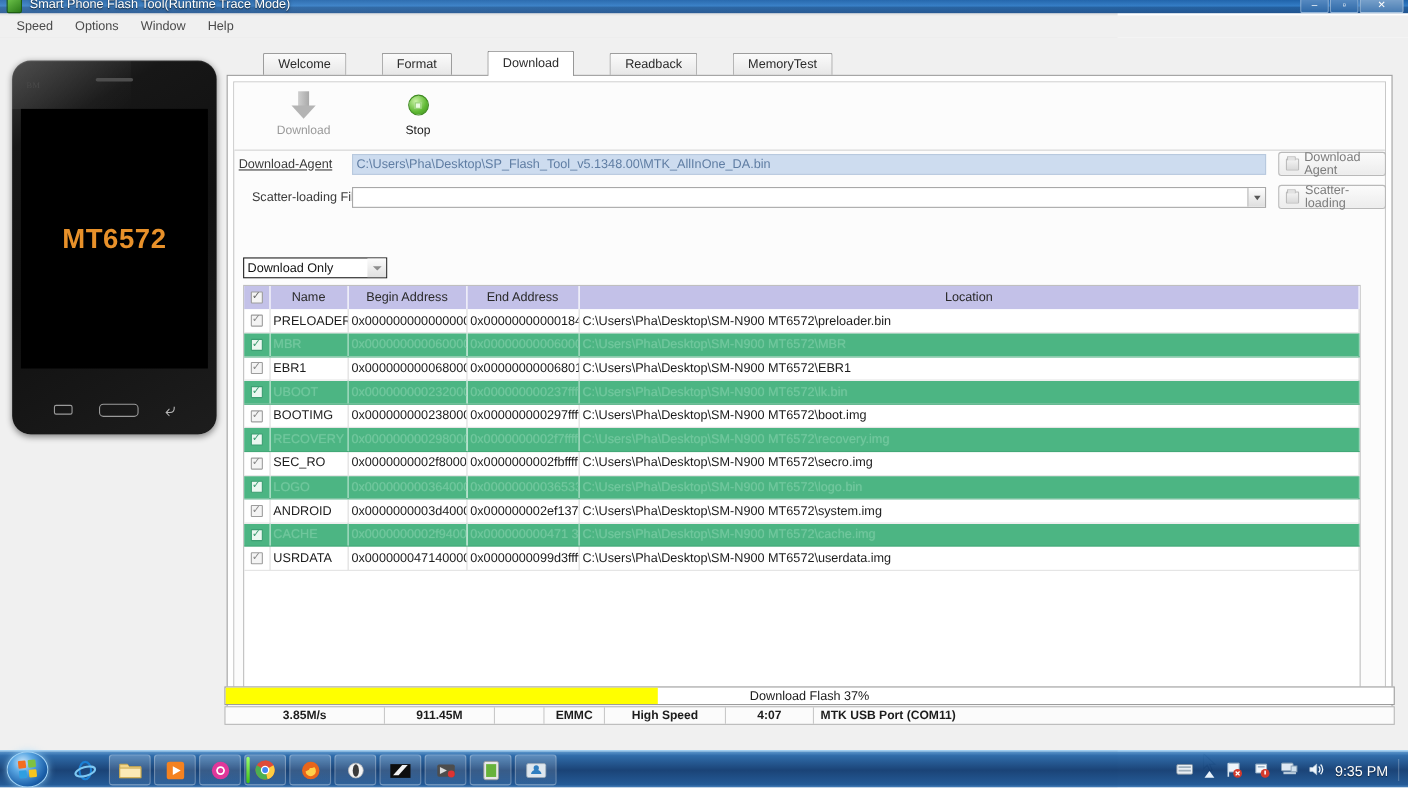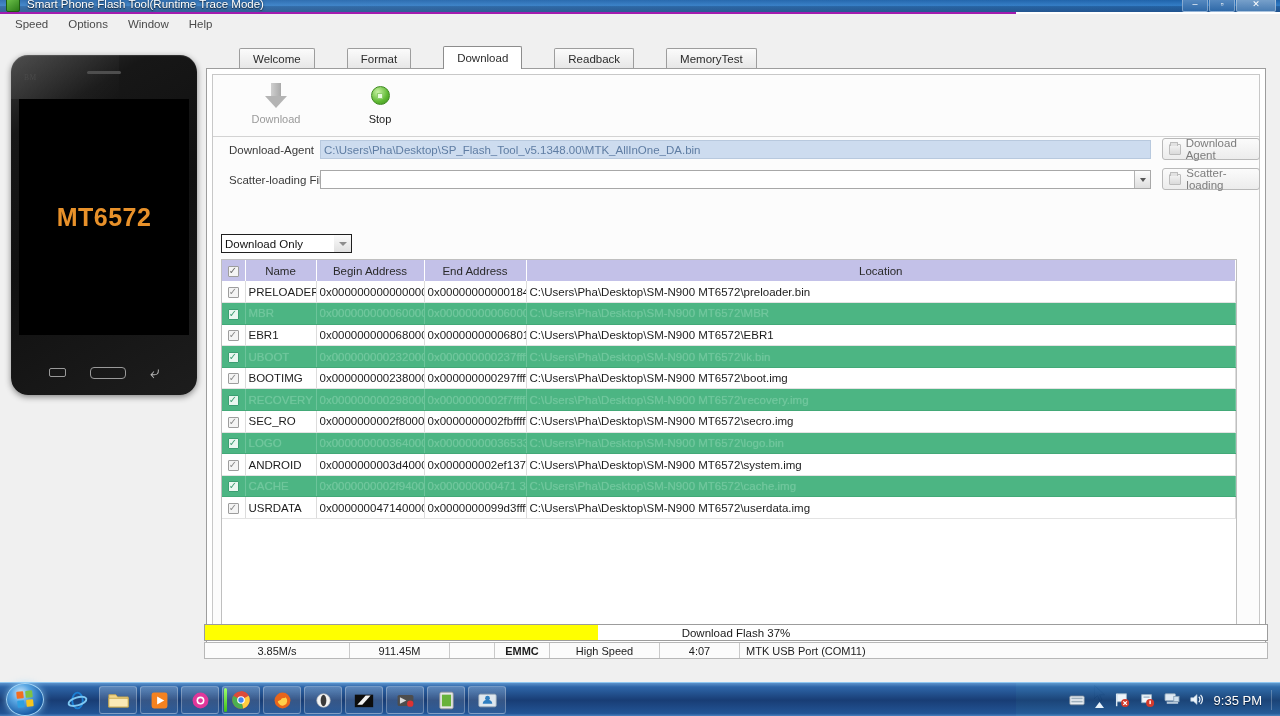--- a/index.html
+++ b/index.html
@@ -2,21 +2,21 @@
 <html><head>
 <meta charset="utf-8">
 <style>
   * { box-sizing: border-box; margin: 0; padding: 0; }
   html, body {
     width: 1280px; height: 716px;
     overflow: hidden;
     font-family: "Liberation Sans", sans-serif;
     background: #ffffff;
   }
-  #screen { position: relative; width: 1016px; height: 716px; background: #a21caf; }
+  #screen { position: relative; width: 1016px; height: 716px; background: #e5e5e5; }
 
   
   .titlebar {
     position: absolute; left: 0; top: 0; width: 1280px; height: 12px;
     background: linear-gradient(to bottom,#1a5fa8 0%, #2d79c4 45%, #1d5c9e 55%, #1b4f8c 100%);
   }
   .titlebar-strip {
     position: absolute; left: 0; top: 0; width: 1280px; height: 12px;
     background: linear-gradient(to right, rgba(255,255,255,0.12), rgba(255,255,255,0.02));
   }
@@ -284,21 +284,21 @@
     display: flex; align-items: center; justify-content: center;
     font-size: 11.5px; color: #1a1a1a;
   }
   .statusbar {
     position: relative; width: 1064px; height: 17px; margin-top: 1px;
     border: 1px solid #b7b7b7; background: #fbfbfb;
     display: flex; align-items: center;
   }
   .sb-cell {
     height: 100%; display: flex; align-items: center; justify-content: center;
-    font-size: 11px; color: #1c1c1c; border-right: 1px solid #c9c9c9;
+    font-size: 11px; color: #1c1c1c; border-right: 1px solid #c9c9c9; font-weight: bold;
   }
 
   
   .taskbar {
     position: absolute; left: 0; top: 682px; width: 1280px; height: 34px;
     background: linear-gradient(to bottom,
       rgba(90,150,205,.97) 0%, rgba(42,104,168,.97) 12%,
       rgba(20,62,115,.97) 52%, rgba(30,86,148,.97) 92%, rgba(70,130,190,.97) 100%);
     border-top: 1px solid #8fc6f0;
   }
@@ -396,21 +396,21 @@
             <div class="stop-ico">
                 <span></span>
               </div>
             <div class="lbl">Stop</div>
           </div>
         </div>
 
         <div class="form-area">
 
           <div class="row">
-            <div class="row-label" style="left:16px; top:7px;">Download-Agent</div>
+            <div class="row-label" style="left:4px; top:7px;text-decoration:underline;">Download-Agent</div>
             <div class="field readonly" style="left:107px; top:3px; width:831px;">C:\Users\Pha\Desktop\SP_Flash_Tool_v5.1348.00\MTK_AllInOne_DA.bin</div>
             <div class="sidebtn" style="left:949px; top:1px;">
               <span class="folder-ico"></span>
               <span>Download Agent</span>
             </div>
           </div>
 
           <div class="row">
             <div class="row-label" style="left:16px; top:8px;">Scatter-loading File</div>
             <div class="field" style="left:107px; top:4px; width:831px;">

